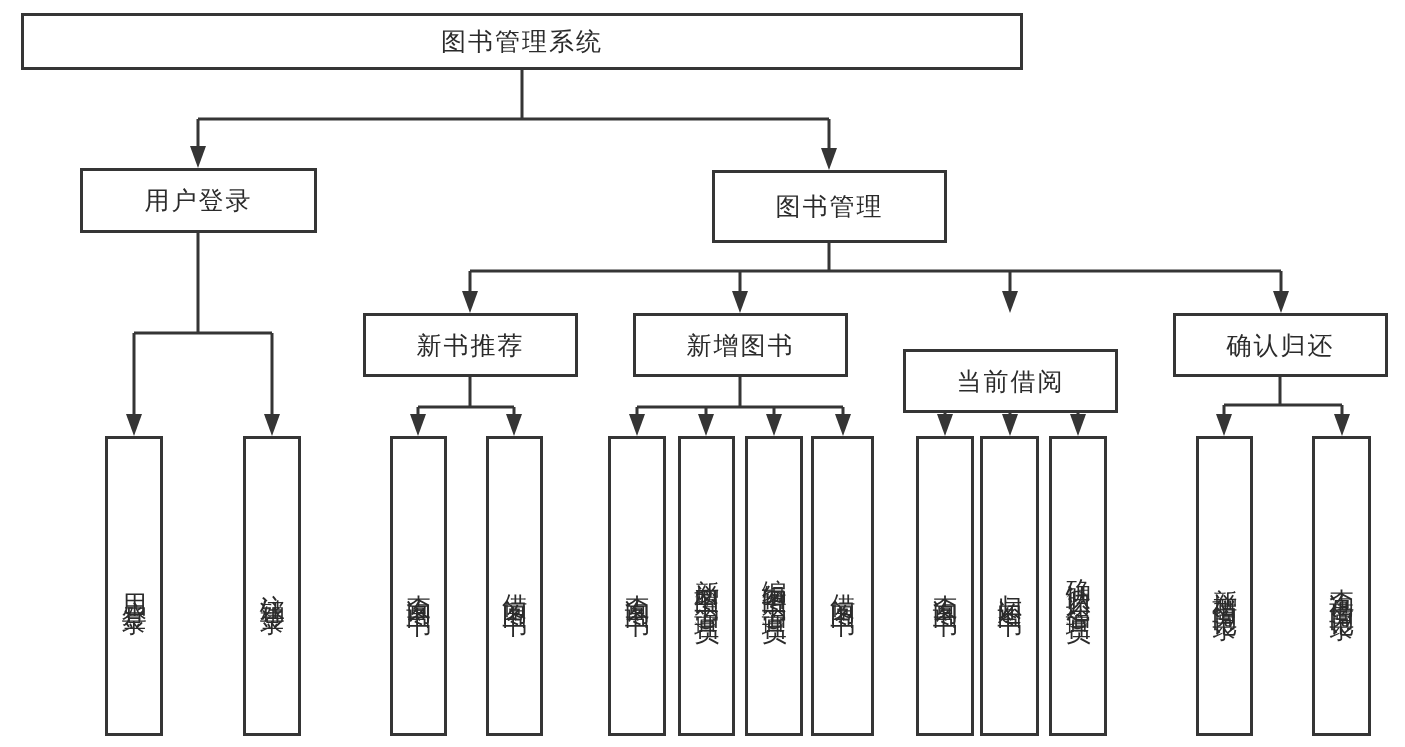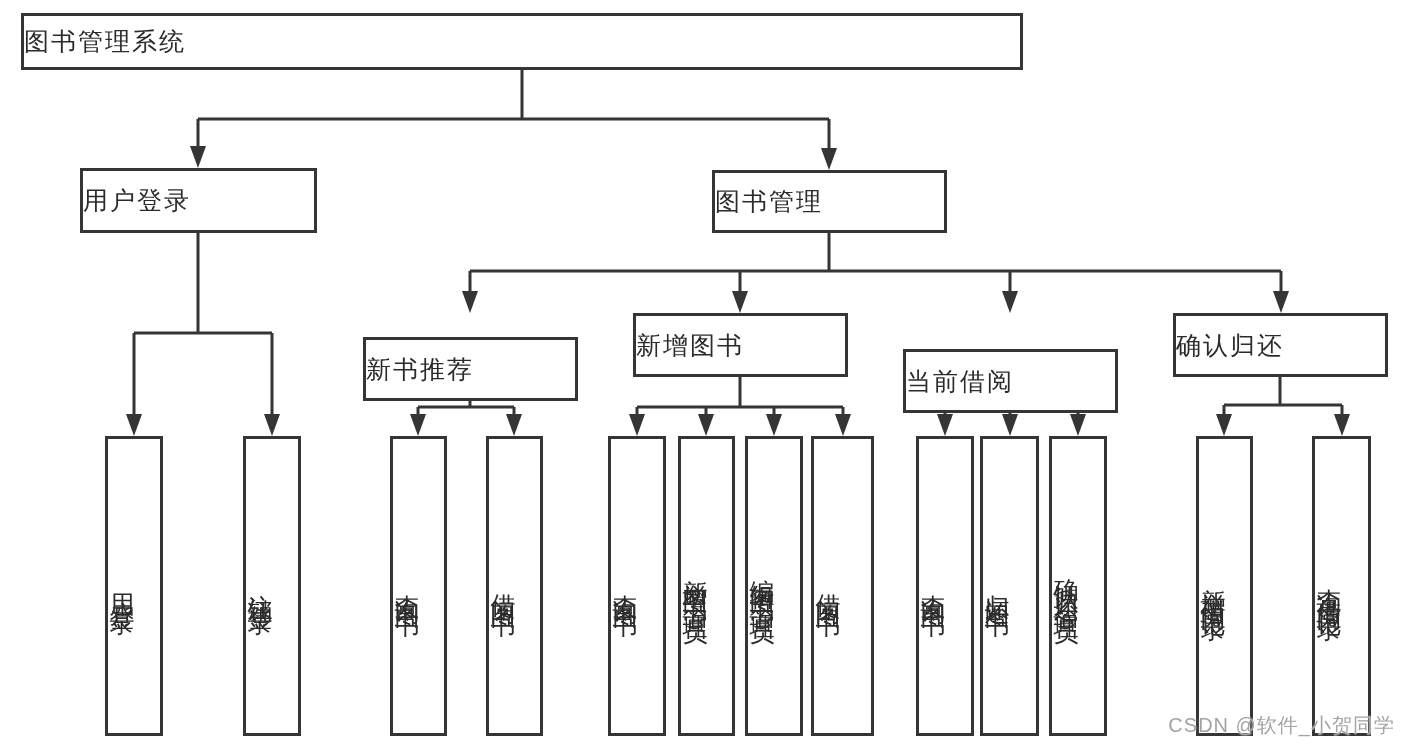--- a/index.html
+++ b/index.html
@@ -9,21 +9,21 @@
     background:#ffffff;
     font-family:"Liberation Sans","DejaVu Sans",sans-serif;
     overflow:hidden;
   }
   .lines{position:absolute;left:0;top:0;width:1405px;height:747px;}
   .box{
     position:absolute;
     box-sizing:border-box;
     border:3px solid #353535;
     background:#ffffff;
-    display:flex;align-items:center;
+    display:flex;align-items:center;justify-content:center;
     color:#2b2b2b;
   }
   .h-label{
     font-size:25px;
     letter-spacing:2px;
     white-space:nowrap;
     color:#2b2b2b;
   }
   .v-label{
     writing-mode:vertical-rl;
@@ -31,23 +31,23 @@
     font-size:25px;
     letter-spacing:6px;
     line-height:1.1;
     color:#2b2b2b;
     white-space:nowrap;
   }
   
   .n-root{left:21px;top:13px;width:1002px;height:57px;}
   
   .n-user-login{left:80px;top:168px;width:237px;height:65px;}
-  .n-book-mgmt{left:712px;top:170px;width:235px;height:63px;}
+  .n-book-mgmt{left:712px;top:170px;width:235px;height:73px;}
   
-  .n-new-books{left:363px;top:313px;width:215px;height:64px;margin-top:24px;}
+  .n-new-books{left:363px;top:313px;width:215px;height:64px;}
   .n-borrow{left:633px;top:313px;width:215px;height:64px;}
   .n-current{left:903px;top:313px;width:215px;height:64px;margin-top:36px;}
   .n-records{left:1173px;top:313px;width:215px;height:64px;}
   
   .leaf{top:436px;height:300px;}
   .l-1{left:105px;width:58px;}
   .l-2{left:243px;width:58px;}
   .l-3{left:390px;width:57px;}
   .l-4{left:486px;width:57px;}
   .l-5{left:608px;width:58px;}
@@ -176,14 +176,13 @@
     <span class="v-label">确认归还（管理员）</span>
   </div>
 
   <div class="box leaf l-12">
     <span class="v-label">新增借阅记录</span>
   </div>
   <div class="box leaf l-13">
     <span class="v-label">查询借阅记录</span>
   </div>
 
-  <div class="watermark">CSDN @软件_小贺同学</div>
 </div>
 
 </body></html>

